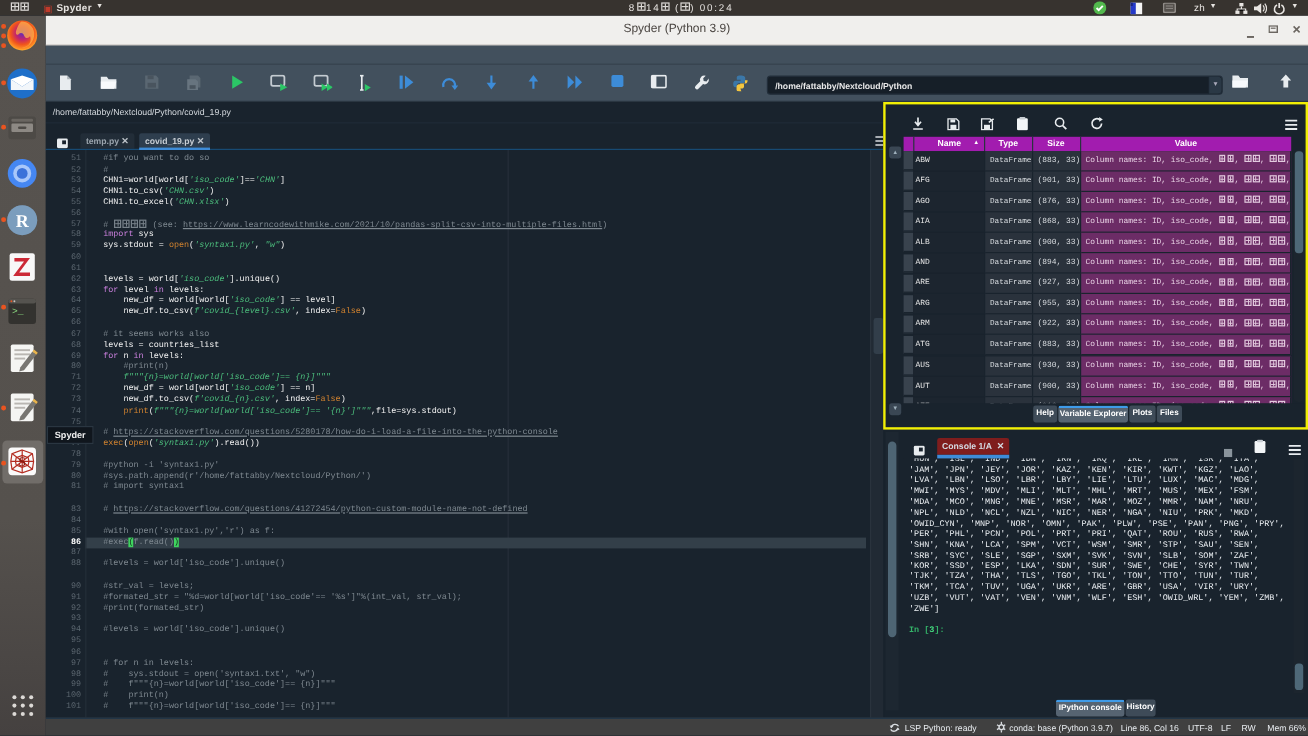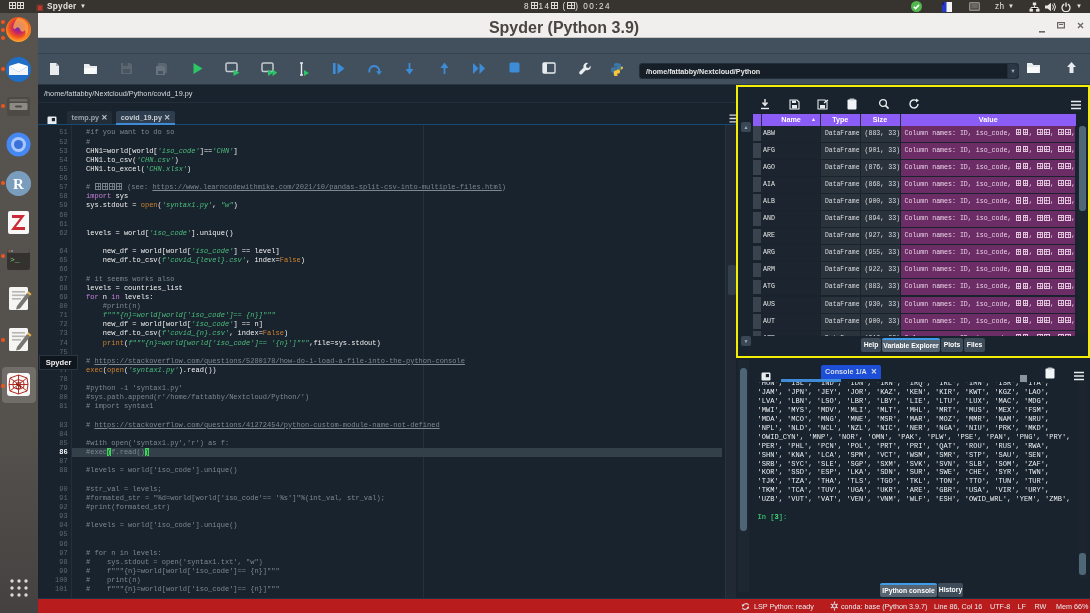--- a/index.html
+++ b/index.html
@@ -20,21 +20,21 @@
 
 #dock { position:absolute; left:0; top:13px; width:38px; height:600px;
   background:linear-gradient(#57534F, #55514d 70%, #454140); z-index:55; }
 .dkic { position:absolute; left:5px; width:27px; height:27px; }
 .ddot { position:absolute; left:1px; width:3.5px; height:3.5px; border-radius:50%; background:#E95420; }
 
 
 #titlebar { position:absolute; left:38px; top:13px; width:1052px; height:25px; background:#F0EFED;
   border-bottom:1px solid #C8C4C0; }
 #titlebar .cap { position:absolute; top:5.5px; left:0; right:0; text-align:center; color:#4A4541;
-  font-size:16px; font-weight:bold; }
+  font-size:10px; font-weight:normal; }
 .winbtn { position:absolute; top:7px; color:#7A7570; font-size:10px; line-height:10px; }
 
 #menubar { position:absolute; left:38px; top:38px; width:1052px; height:16px; background:#42505D;
   border-bottom:1px solid #36424E; color:#F0F0F0; font-size:7.6px; }
 #menubar span.mi { position:absolute; top:3.5px;margin-top:44px; }
 #toolbar { position:absolute; left:38px; top:54px; width:1052px; height:31px; background:#42505D;
   border-bottom:1px solid #2A3641; }
 .tbi { position:absolute; top:8px; width:15px; height:15px; font-size:11px; text-align:center; line-height:15px; }
 
 #pathcombo { position:absolute; left:639px; top:62.5px; width:380px; height:16px; background:#161F28;
@@ -71,21 +71,21 @@
 
 #rightcol { position:absolute; left:736px; top:85px; width:354px; height:513px; background:#19232D; }
 
 
 #yellow { position:absolute; left:736px; top:84.5px; width:354px; height:273px;
   border:2.8px solid #F2EF05; z-index:40; }
 
 
 #vepanel { position:absolute; left:737px; top:87px; width:353px; height:268px; background:#19232D; overflow:hidden; }
 .vebtn { position:absolute; top:9px; width:13px; height:13px; color:#E8E8E8; }
-#ve-head { position:absolute; left:16px; top:27px; height:11.5px; background:#8b5cf6; width:323px; }
+#ve-head { position:absolute; left:16px; top:27px; height:11.5px; background:#a21caf; width:323px; }
 .ve-h { position:absolute; top:0; height:11.5px; color:#FFFFFF; font-size:7.2px; font-weight:bold;
   text-align:center; line-height:11px; border-right:1px solid #29333E; }
 .ve-row { position:absolute; left:16px; height:17.1px; width:323px; }
 .ve-vh { position:absolute; left:0; top:0.5px; width:8px; height:15.6px; background:#39434E; border-bottom:1px solid #19232D; }
 .ve-c { position:absolute; top:0; height:17.1px; border-bottom:1px solid #19232D; border-right:1px solid #19232D;
   font-family:"Liberation Mono",monospace; font-size:6.6px; color:#DADEE2; line-height:16px; background:#2A323C;
   white-space:pre; overflow:hidden; }
 .ve-name { left:8px; width:60px; padding-left:2px; background:#1C252F; color:#E8E8E8; }
 .ve-type { left:68px; width:39.5px; padding-left:4px; font-size:6.4px; }
 .ve-size { left:107.5px; width:40px; padding-left:4px; }
@@ -98,31 +98,31 @@
 .ptab { position:absolute; height:14px; border-radius:2px; background:#3E4B58; color:#FFFFFF;
   font-size:6.8px; font-weight:bold; text-align:center; line-height:14px; white-space:nowrap; }
 .ptab.act { background:#566472; border-top:2px solid #3E9BE9; line-height:11px; }
 
 
 #conpane { position:absolute; left:737px; top:358px; width:353px; height:240px; background:#19232D; }
 #contxt { position:absolute; left:757.5px; top:379.4px; width:326px; height:201px; }
 .con-l { white-space:pre; font-family:"Liberation Mono",monospace; font-size:7.05px; line-height:8.9px; color:#ECF0F4; }
 .prompt { color:#34B369; font-weight:bold; } .promptb { color:#45E081; font-weight:bold; }
 #contabbar { position:absolute; left:753px; top:358px; width:337px; height:24px; background:#19232D; }
-#contab { position:absolute; left:28px; top:6.5px; height:14.5px; width:60px; background:#1d4ed8; border-radius:2px 2px 0 0;
-  color:#D5DCE4; font-size:7.2px; font-weight:bold; text-align:center; line-height:14.5px;margin-left:40px; }
+#contab { position:absolute; left:28px; top:6.5px; height:14.5px; width:60px; background:#7f1d1d; border-radius:2px 2px 0 0;
+  color:#D5DCE4; font-size:7.2px; font-weight:bold; text-align:center; line-height:14.5px; }
 #contab .x { margin-left:4px; font-size:7.5px; }
 #contab-under { position:absolute; left:28px; top:21px; width:60px; height:2.5px; background:#3E8CD8; }
 #conscroll-l { position:absolute; left:738px; top:360px; width:11px; height:232px; background:#1D2731; }
 #conscroll-l .thumb { position:absolute; left:1.5px; top:8px; width:7px; height:163px; background:#4E6574; border-radius:3.5px; }
 #conscroll-r { position:absolute; left:1078px; top:382px; width:9px; height:196px; background:#1C252E; }
 #conscroll-r .thumb { position:absolute; left:1px; top:171px; width:7px; height:22px; background:#4E6878; border-radius:3px; }
 
 
-#statusbar { position:absolute; left:38px; top:598px; width:1052px; height:15px; background:#b91c1c;
+#statusbar { position:absolute; left:38px; top:598px; width:1052px; height:15px; background:#404040;
   border-top:1px solid #1C3349; color:#E8ECF0; font-size:7.2px; }
 #statusbar span { position:absolute; top:3px; }
 
 </style></head>
 <body>
 
 <div id="topbar">
   <span class="t" style="left:8px"><i class="cjk"></i><i class="cjk"></i></span>
   <span class="t" style="left:36px;color:#C03A2B">▣</span>
   <span class="t" style="left:47px;font-weight:bold">Spyder</span>
@@ -389,20 +389,21 @@
 <div class="cl" style="top:21.67px"><span class="num">53</span><span class="ct"><span class="w">CHN1=world[world[</span><span class="s">'iso_code'</span><span class="w">]==</span><span class="s">'CHN'</span><span class="w">]</span></span></div>
 <div class="cl" style="top:30.81px"><span class="num">54</span><span class="ct"><span class="w">CHN1.to_csv(</span><span class="s">'CHN.csv'</span><span class="w">)</span></span></div>
 <div class="cl" style="top:39.94px"><span class="num">55</span><span class="ct"><span class="w">CHN1.to_excel(</span><span class="s">'CHN.xlsx'</span><span class="w">)</span></span></div>
 <div class="cl" style="top:49.08px"><span class="num">56</span><span class="ct"></span></div>
 <div class="cl" style="top:58.22px"><span class="num">57</span><span class="ct"><span class="c"># <i class="cjk"></i><i class="cjk"></i><i class="cjk"></i><i class="cjk"></i> (see: </span><span class="u">https://www.learncodewithmike.com/2021/10/pandas-split-csv-into-multiple-files.html</span><span class="c">)</span></span></div>
 <div class="cl" style="top:67.35px"><span class="num">58</span><span class="ct"><span class="k">import</span><span class="w"> sys</span></span></div>
 <div class="cl" style="top:76.49px"><span class="num">59</span><span class="ct"><span class="w">sys.stdout = </span><span class="b">open</span><span class="w">(</span><span class="s">'syntax1.py'</span><span class="w">, </span><span class="s">"w"</span><span class="w">)</span></span></div>
 <div class="cl" style="top:85.62px"><span class="num">60</span><span class="ct"></span></div>
 <div class="cl" style="top:94.76px"><span class="num">61</span><span class="ct"></span></div>
 <div class="cl" style="top:103.90px"><span class="num">62</span><span class="ct"><span class="w">levels = world[</span><span class="s">'iso_code'</span><span class="w">].unique()</span></span></div>
+<div class="cl" style="top:113.03px"><span class="num">63</span><span class="ct"><span class="k">for</span><span class="w"> level </span><span class="k">in</span><span class="w"> levels:</span></span></div>
 <div class="cl" style="top:122.17px"><span class="num">64</span><span class="ct"><span class="w">    new_df = world[world[</span><span class="s">'iso_code'</span><span class="w">] == level]</span></span></div>
 <div class="cl" style="top:131.30px"><span class="num">65</span><span class="ct"><span class="w">    new_df.to_csv(</span><span class="s">f'covid_{level}.csv'</span><span class="w">, index=</span><span class="b">False</span><span class="w">)</span></span></div>
 <div class="cl" style="top:140.44px"><span class="num">66</span><span class="ct"></span></div>
 <div class="cl" style="top:149.58px"><span class="num">67</span><span class="ct"><span class="c"># it seems works also</span></span></div>
 <div class="cl" style="top:158.71px"><span class="num">68</span><span class="ct"><span class="w">levels = countries_list</span></span></div>
 <div class="cl" style="top:167.85px"><span class="num">69</span><span class="ct"><span class="k">for</span><span class="w"> n </span><span class="k">in</span><span class="w"> levels:</span></span></div>
 <div class="cl" style="top:176.98px"><span class="num">80</span><span class="ct"><span class="c">    #print(n)</span></span></div>
 <div class="cl" style="top:186.12px"><span class="num">71</span><span class="ct"><span class="s">    f"""{n}=world[world['iso_code']== {n}]"""</span></span></div>
 <div class="cl" style="top:195.26px"><span class="num">72</span><span class="ct"><span class="w">    new_df = world[world[</span><span class="s">'iso_code'</span><span class="w">] == n]</span></span></div>
 <div class="cl" style="top:204.39px"><span class="num">73</span><span class="ct"><span class="w">    new_df.to_csv(</span><span class="s">f'covid_{n}.csv'</span><span class="w">, index=</span><span class="b">False</span><span class="w">)</span></span></div>
@@ -595,20 +596,21 @@
     <div class="con-l">'MDA', 'MCO', 'MNG', 'MNE', 'MSR', 'MAR', 'MOZ', 'MMR', 'NAM', 'NRU',</div>
     <div class="con-l">'NPL', 'NLD', 'NCL', 'NZL', 'NIC', 'NER', 'NGA', 'NIU', 'PRK', 'MKD',</div>
     <div class="con-l">'OWID_CYN', 'MNP', 'NOR', 'OMN', 'PAK', 'PLW', 'PSE', 'PAN', 'PNG', 'PRY',</div>
     <div class="con-l">'PER', 'PHL', 'PCN', 'POL', 'PRT', 'PRI', 'QAT', 'ROU', 'RUS', 'RWA',</div>
     <div class="con-l">'SHN', 'KNA', 'LCA', 'SPM', 'VCT', 'WSM', 'SMR', 'STP', 'SAU', 'SEN',</div>
     <div class="con-l">'SRB', 'SYC', 'SLE', 'SGP', 'SXM', 'SVK', 'SVN', 'SLB', 'SOM', 'ZAF',</div>
     <div class="con-l">'KOR', 'SSD', 'ESP', 'LKA', 'SDN', 'SUR', 'SWE', 'CHE', 'SYR', 'TWN',</div>
     <div class="con-l">'TJK', 'TZA', 'THA', 'TLS', 'TGO', 'TKL', 'TON', 'TTO', 'TUN', 'TUR',</div>
     <div class="con-l">'TKM', 'TCA', 'TUV', 'UGA', 'UKR', 'ARE', 'GBR', 'USA', 'VIR', 'URY',</div>
     <div class="con-l">'UZB', 'VUT', 'VAT', 'VEN', 'VNM', 'WLF', 'ESH', 'OWID_WRL', 'YEM', 'ZMB',</div>
+    <div class="con-l">'ZWE']</div>
     <div class="con-l">&nbsp;</div>
     <div class="con-l"><span class="prompt">In [</span><span class="promptb">3</span><span class="prompt">]:</span></div>
   </div>
 <div id="contabbar">
   <span style="position:absolute;left:8px;top:9px"><svg width="10" height="9">
         <rect x="0.5" y="0.5" width="9" height="8" rx="1.2" fill="#E8ECEF"></rect>
         <rect x="4.8" y="2" width="3.2" height="3.2" fill="#19232D"></rect>
       </svg></span>
   <div id="contab">Console 1/A<span class="x">✕</span></div>
   <div id="contab-under"></div>

